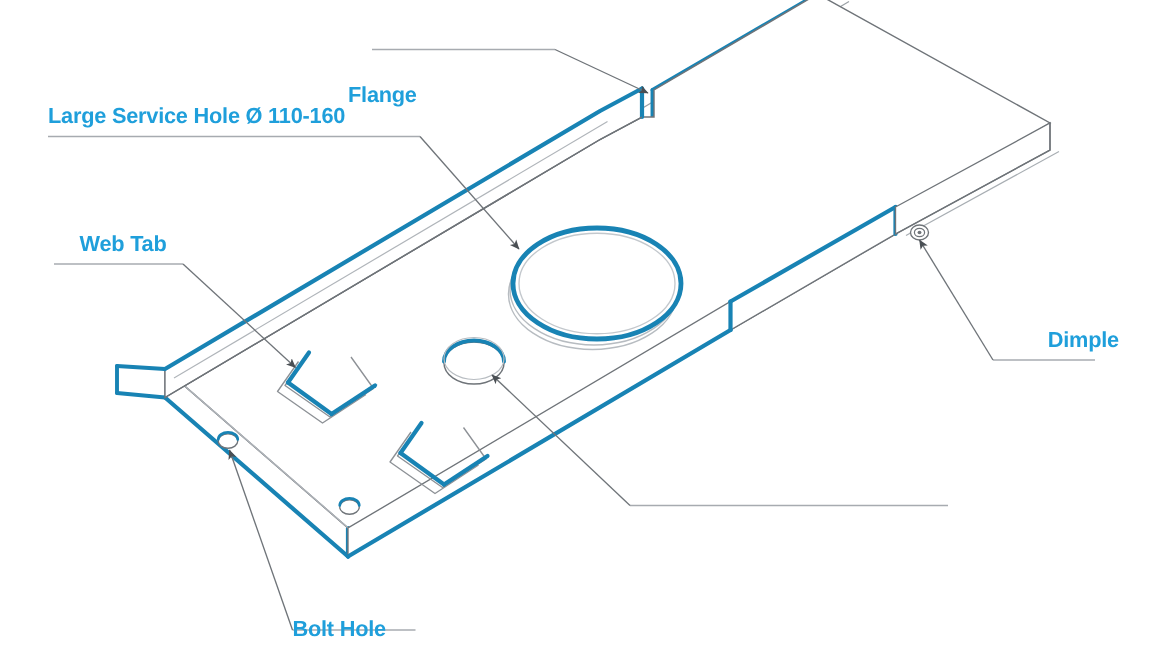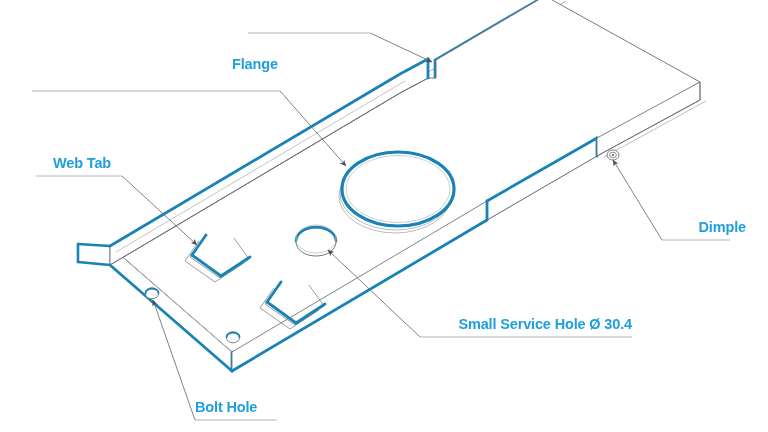--- a/index.html
+++ b/index.html
@@ -187,22 +187,22 @@
       <line x1="420" y1="337" x2="632" y2="337" stroke="#a7abb0"></line>
       <line x1="420" y1="337" x2="328" y2="250" marker-end="url(#arrowhead)"></line>
 
       <line x1="195" y1="420" x2="277" y2="420" stroke="#a7abb0"></line>
       <line x1="195" y1="420" x2="153" y2="300" marker-end="url(#arrowhead)"></line>
     </g>
   </svg>
 
   <div class="callout-label" style="left:232px; top:12px;margin-top:44px;">Flange</div>
 
+  <div class="callout-label" style="left:32px; top:70px;">Large Service Hole Ø 110-160</div>
 
   <div class="callout-label" style="left:36px; top:155px;margin-left:17px;">Web Tab</div>
 
   <div class="callout-label anchor-right" style="left:746px; top:219px;">Dimple</div>
 
-  <div class="callout-label anchor-right" style="left:632px; top:316px;">Small Service Hole Ø 30.4</div>
-
-  <div class="callout-label" style="left:195px; top:399px;text-align:center;">Bolt Hole</div>
+
+  <div class="callout-label" style="left:195px; top:412px;text-align:center;">Bolt Hole</div>
 
 </div>
 
 </body></html>

